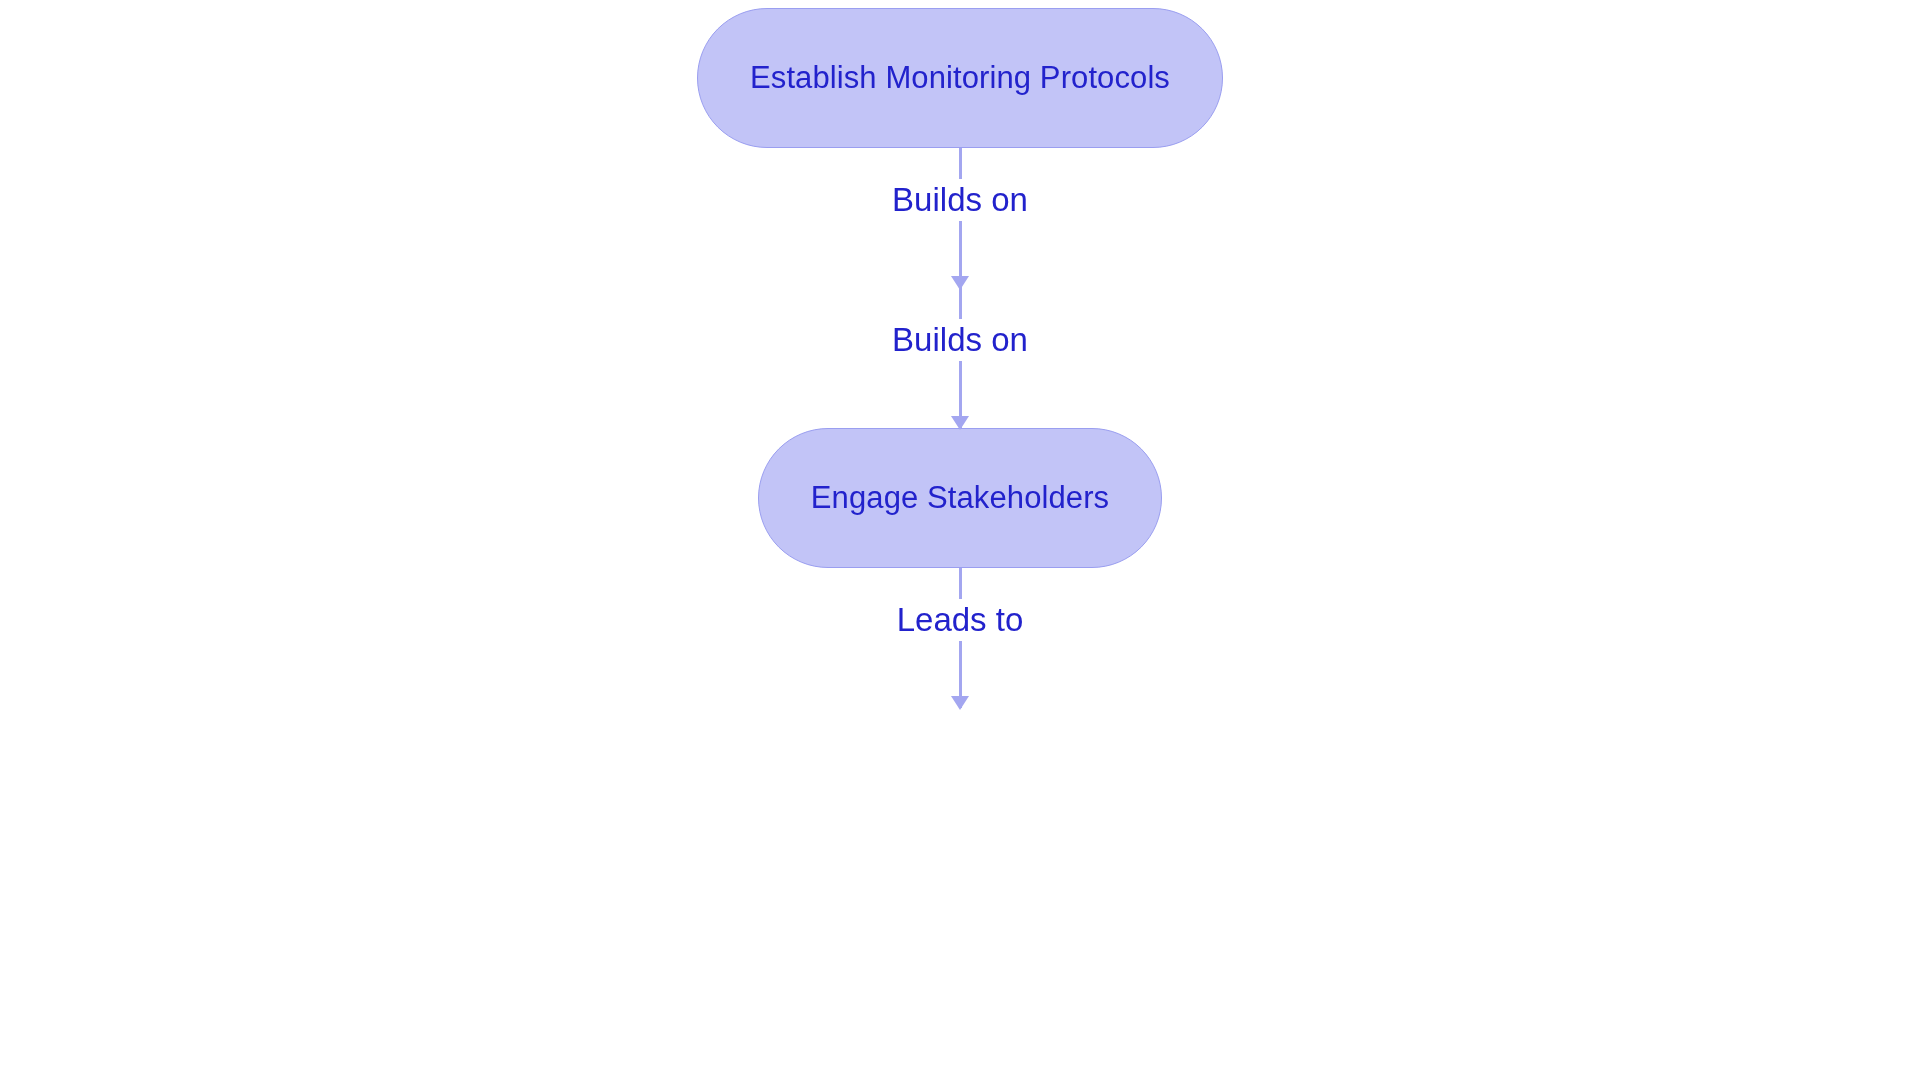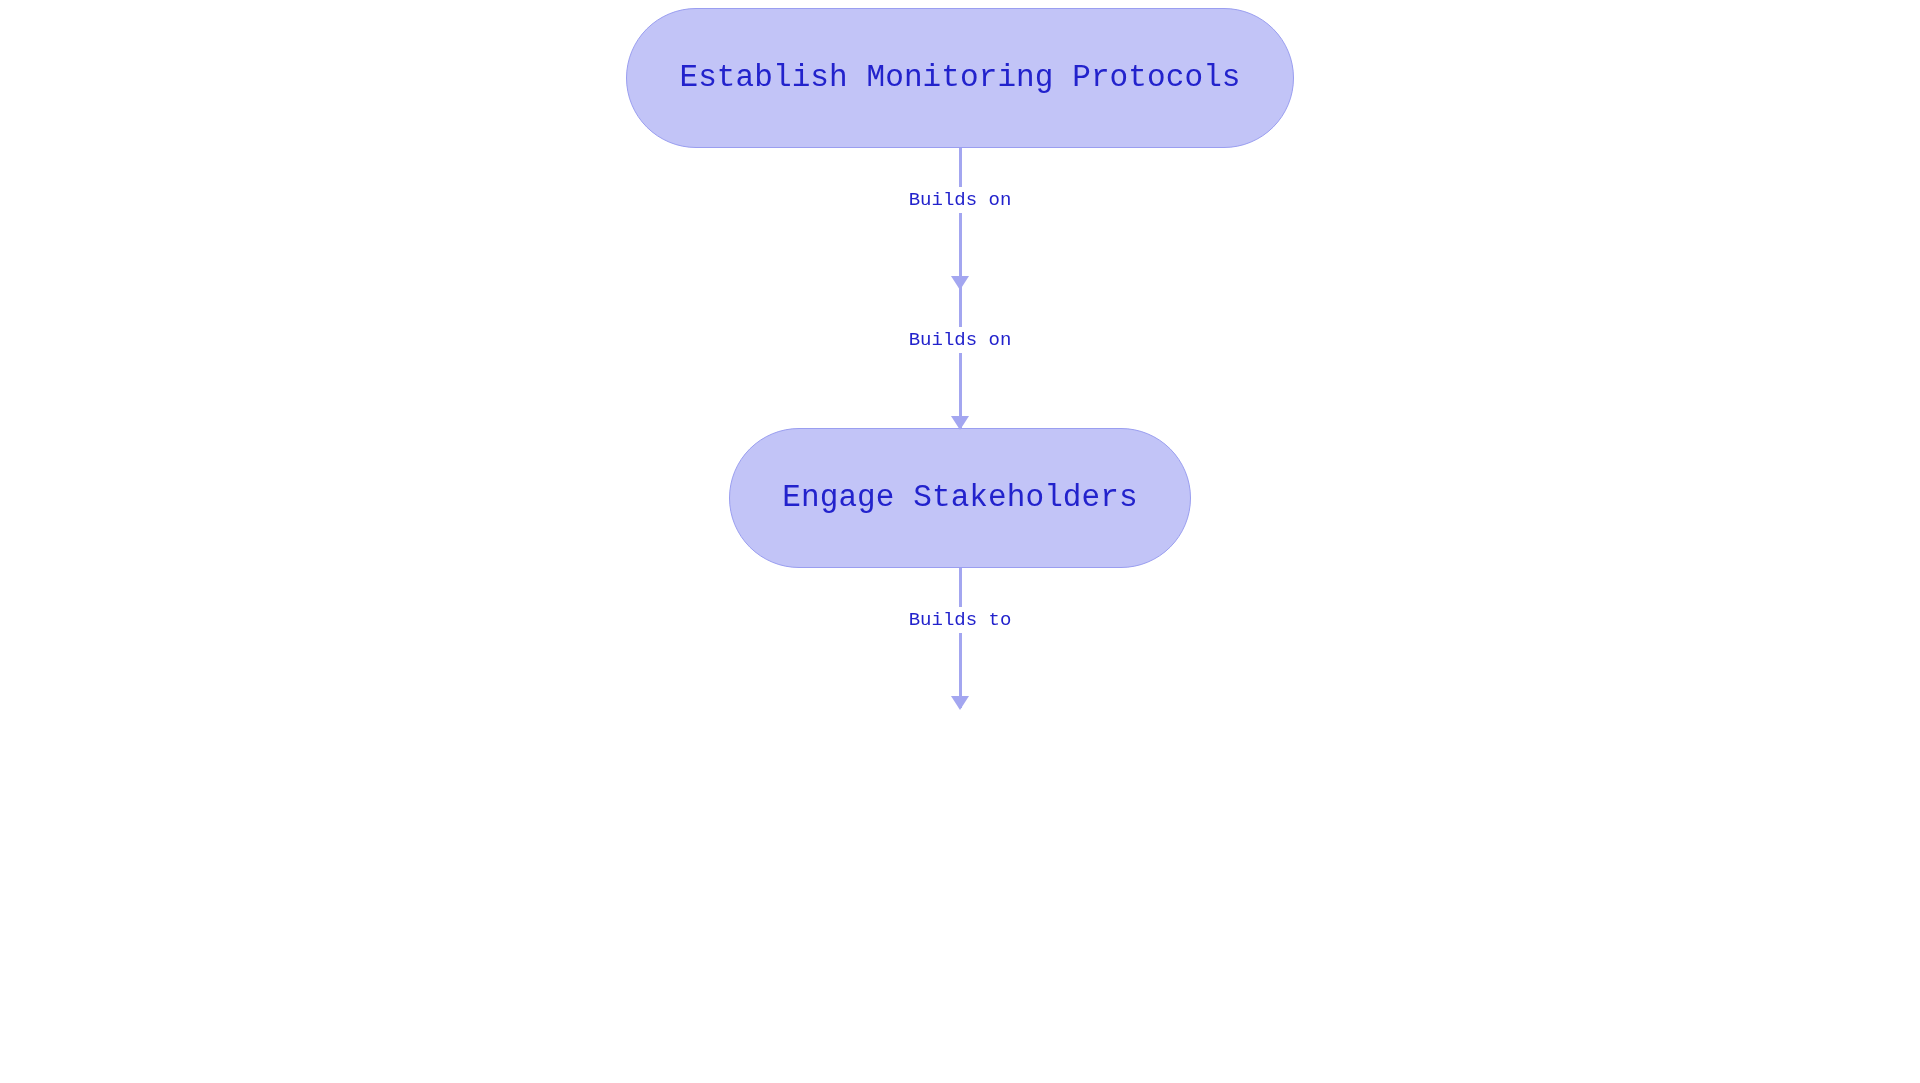--- a/index.html
+++ b/index.html
@@ -24,21 +24,20 @@
     left: 0;
     top: 0;
     width: 1920px;
     height: 1083px;
     display: flex;
     flex-direction: column;
     align-items: center;
     justify-content: flex-start;
     padding-top: 8px;
     box-sizing: border-box;
-    font-family: Liberation Mono, monospace;
   }
   .node {
     background: #c2c4f7;
     border: 1px solid #9a9ef0;
     border-radius: 72px;
     color: #2222cc;
     display: flex;
     align-items: center;
     justify-content: center;
     text-align: center;
@@ -78,21 +77,21 @@
     height: 0;
     border-left: 9px solid transparent;
     border-right: 9px solid transparent;
     border-top: 14px solid #a3a6f0;
   }
   .edge-label {
     position: relative;
     z-index: 2;
     background: #ffffff;
     color: #2222cc;
-    font-size: 19px;
+    font-size: 33px;
     padding: 2px 12px;
     white-space: nowrap;
     transform: translateY(-18px);
   }
 </style>
 </head>
 <body>
 
 <div id="flowchart">
   <div class="flow-column">
@@ -114,18 +113,18 @@
       <div class="edge-label">Builds on</div>
     </div>
 
     <div class="node">
       <span class="node-label">Engage Stakeholders</span>
     </div>
 
     <div class="edge">
       <div class="edge-line"></div>
       <div class="edge-arrow"></div>
-      <div class="edge-label">Builds to</div>
+      <div class="edge-label">Leads to</div>
     </div>
 
 
   </div>
 </div>
 
 </body></html>

